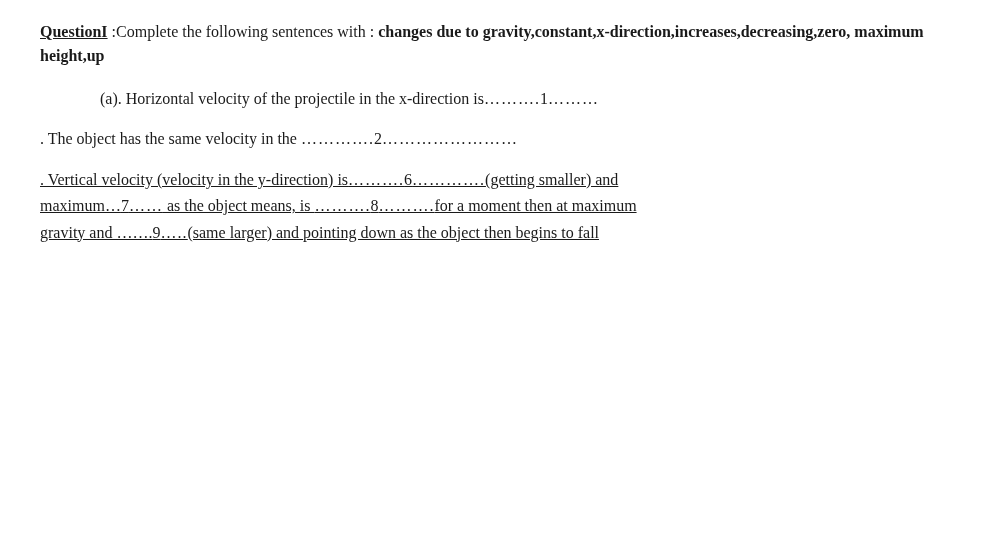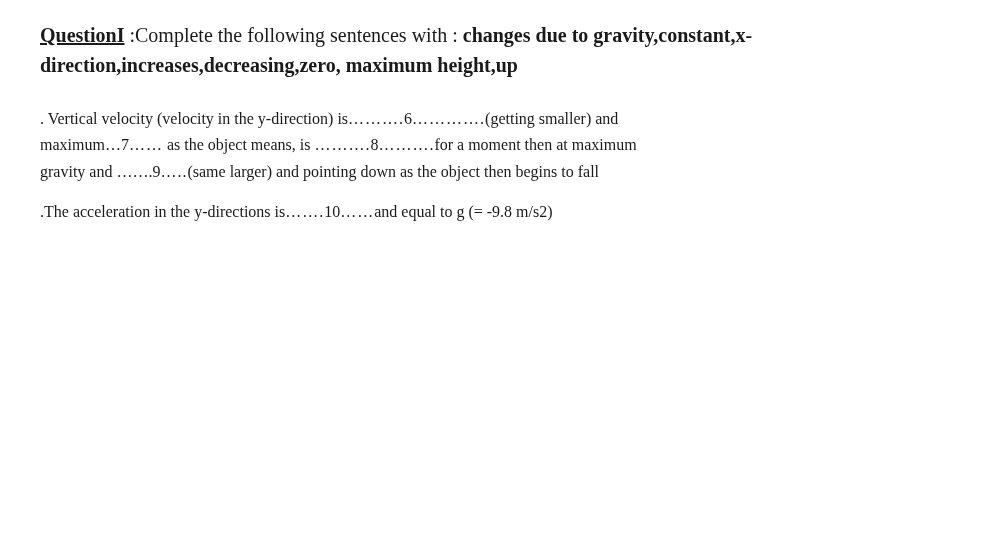--- a/index.html
+++ b/index.html
@@ -13,22 +13,22 @@
       font-family: 'Times New Roman', Times, serif;
       font-size: 16px;
       color: #1a1a1a;
       width: 1000px;
       min-height: 536px;
       padding: 20px 40px 20px 40px;
       line-height: 1.6;
     }
 
     .question-header {
-      font-size: 20px;
-      margin-bottom: 26px;
+      font-size: 16px;
+      margin-bottom: 18px;
       line-height: 1.5;
     }
 
     .question-header .label {
       font-weight: bold;
       text-decoration: underline;
     }
 
     .question-header .bold-phrase {
       font-weight: bold;
@@ -54,39 +54,43 @@
       width: 10px;
       height: 10px;
       border: 1.5px solid #1a1a1a;
       border-radius: 50%;
       vertical-align: middle;
       margin-left: 2px;
     }
 
     .two-line-block {
       line-height: 1.65;
+      text-decoration: underline;
     }
   </style>
 </head>
 <body>
 
 <div>
 
   <div class="question-header">
     <span class="label">QuestionI</span><span> :</span><span>Complete the following sentences with : </span><span class="bold-phrase">changes due to gravity,constant,x-direction,increases,decreasing,zero, maximum height,up</span>
   </div>
 
+  <div class="sentence-block indented">
+    <span>(a).</span><span> Horizontal velocity of the projectile in the x-direction is</span><span class="dots">……….</span><span>1</span><span class="dots">………</span>
+  </div>
 
+  <div class="sentence-block">
+    <span>.</span><span> The object has the same velocity in the </span><span class="dots">………….</span><span>2</span><span class="dots">……………………</span>
+  </div>
 
 
 
 
   <div class="sentence-block two-line-block">
     <span>.</span><span> Vertical velocity (velocity in the y-direction) is</span><span class="dots">……….</span><span>6</span><span class="dots">………….</span><span>(getting smaller) and</span><br>
     <span>maximum…</span><span>7</span><span class="dots">……</span><span> as the object means, is  </span><span class="dots">……….</span><span>8</span><span class="dots">……….</span><span>for a moment then at  maximum</span><br>
     <span>gravity and …….</span><span>9</span><span class="dots">…..</span><span>(same larger) and pointing down as the object then begins to fall</span>
   </div>
 
-  <div class="sentence-block">
-    <span>.</span><span>The acceleration  in the y-directions is</span><span class="dots">…….</span><span>10</span><span class="dots">……</span><span>and  equal to g (= -9.8 m/s2)</span>
-  </div>
 
 </div>
 
 </body></html>

